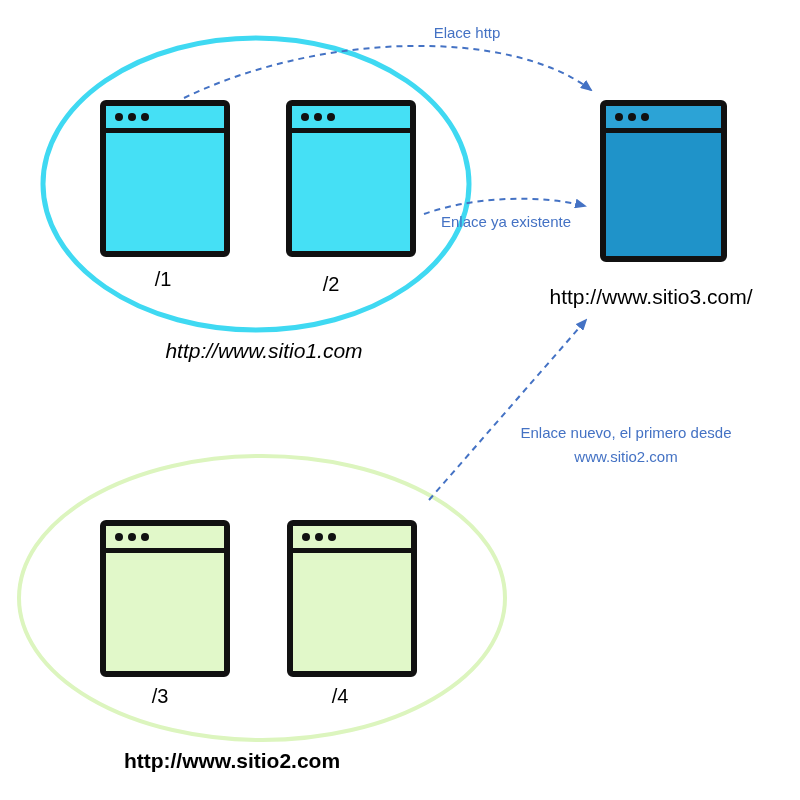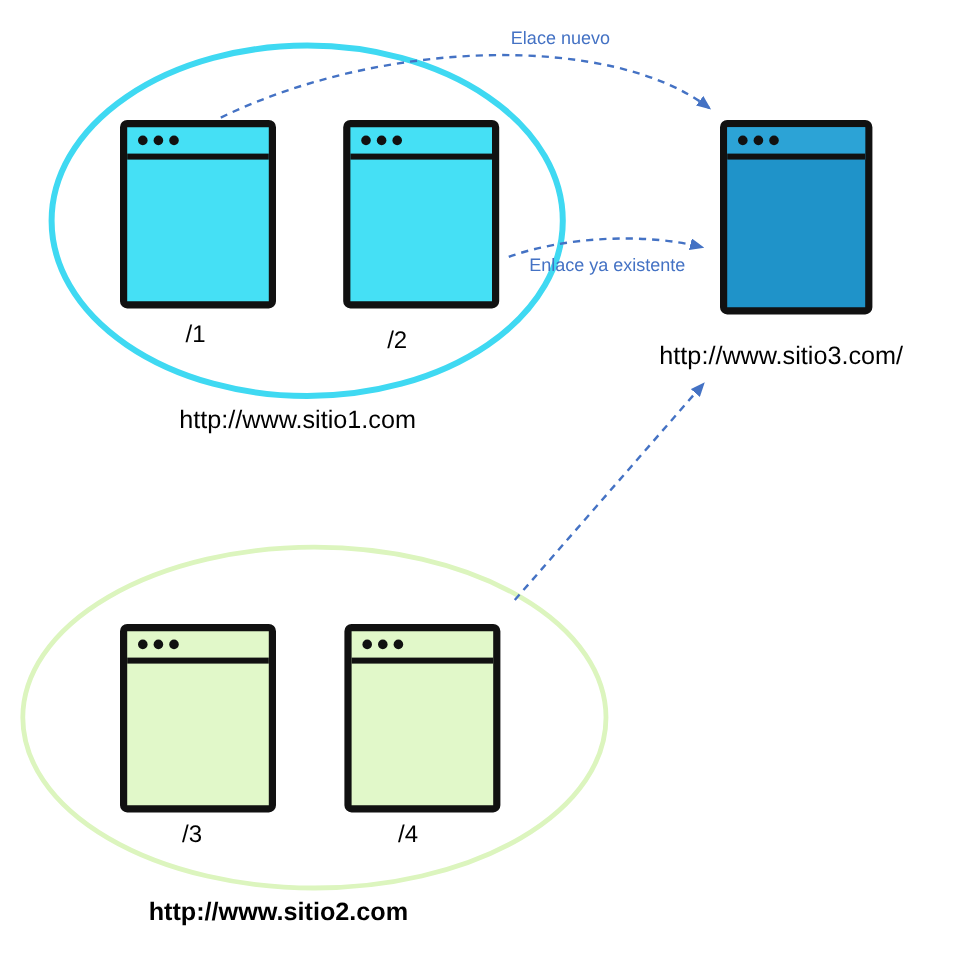--- a/index.html
+++ b/index.html
@@ -118,21 +118,21 @@
       <span class="dot"></span>
       <span class="dot"></span>
       <span class="dot"></span>
     </div>
     <div class="wbody"></div>
   </div>
 
   <div class="page-label" style="left:163px; top:268px;">/1</div>
   <div class="page-label" style="left:331px; top:273px;">/2</div>
 
-  <div class="url-label" style="left:248px; top:339px;">http://www.sitio1.com</div>
+  <div class="url-label" style="left:264px; top:339px;font-style:italic;">http://www.sitio1.com</div>
 
   <div class="window site3" style="left:600px; top:100px; width:127px; height:162px;">
     <div class="titlebar">
       <span class="dot"></span>
       <span class="dot"></span>
       <span class="dot"></span>
     </div>
     <div class="wbody"></div>
   </div>
 
@@ -154,18 +154,22 @@
       <span class="dot"></span>
     </div>
     <div class="wbody"></div>
   </div>
 
   <div class="page-label" style="left:160px; top:685px;">/3</div>
   <div class="page-label" style="left:340px; top:685px;">/4</div>
 
   <div class="url-label" style="left:232px; top:749px;font-weight:bold;">http://www.sitio2.com</div>
 
-  <div class="arrow-label" style="left:467px; top:21px;">Elace nuevo</div>
+  <div class="arrow-label" style="left:467px; top:21px;">Elace http</div>
 
   <div class="arrow-label" style="left:506px; top:170px;margin-top:40px;">Enlace ya existente</div>
 
+  <div class="arrow-label" style="left:626px; top:421px;">
+    <div>Enlace nuevo, el primero desde</div>
+    <div>www.sitio2.com</div>
+  </div>
 
 </div>
 
 </body></html>

